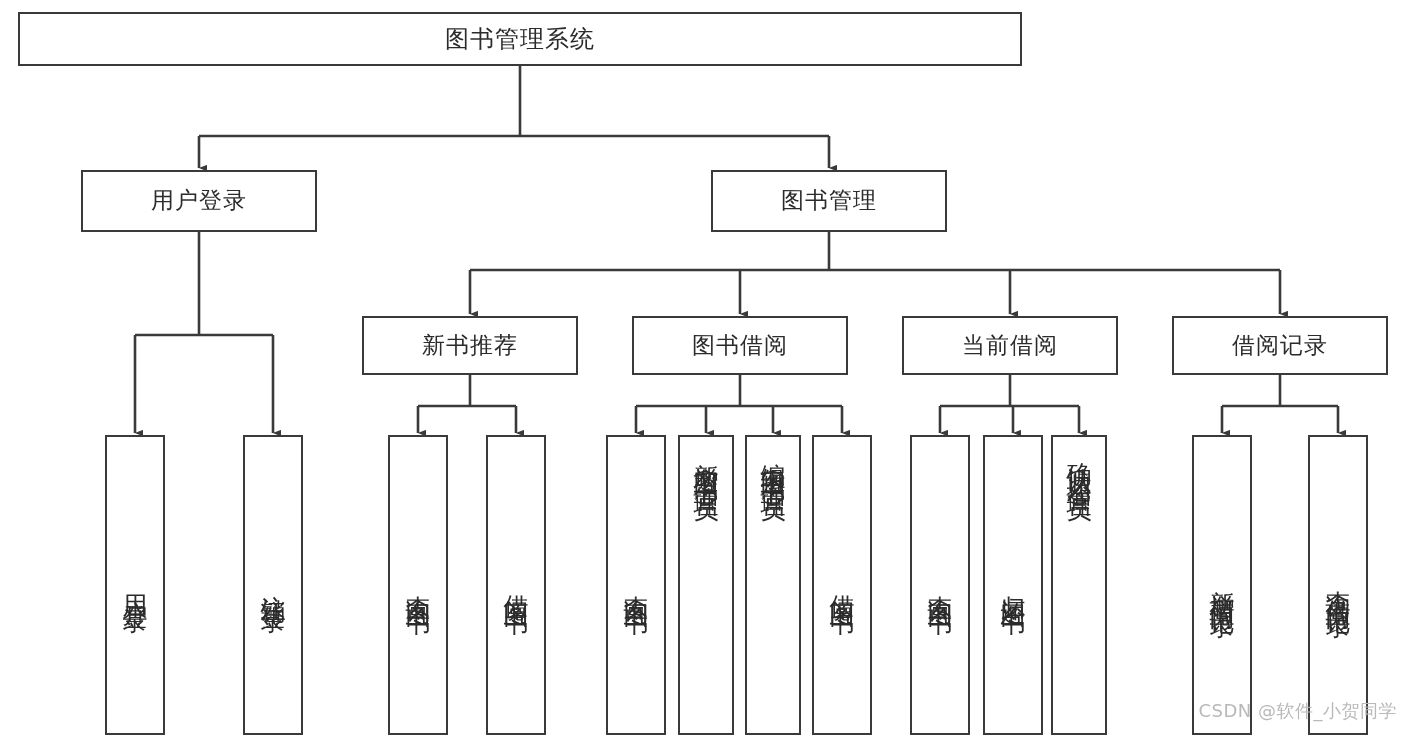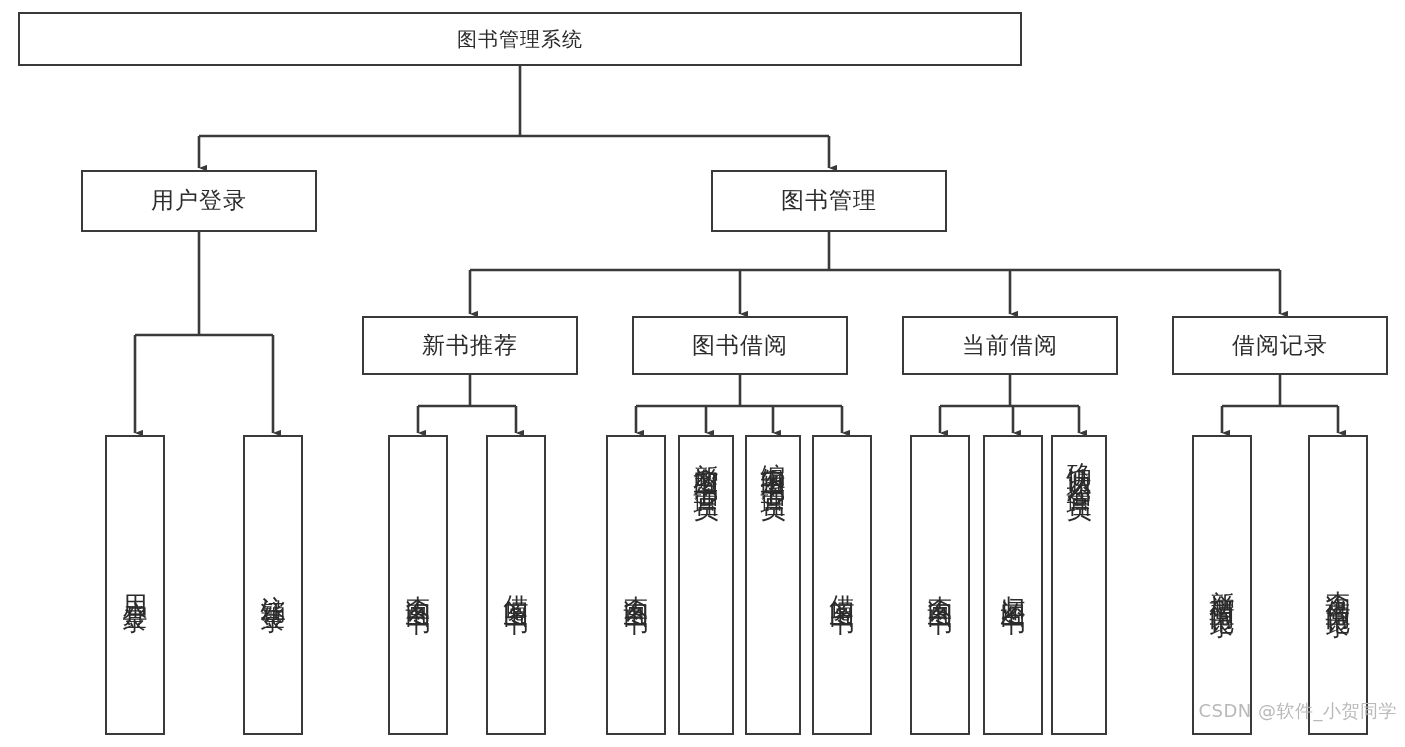--- a/index.html
+++ b/index.html
@@ -41,21 +41,21 @@
   }
   .node .label {
     display: block;
   }
   
   .node.h-node {
     font-size: 23px;
     letter-spacing: 1px;
   }
   .node.root-node {
-    font-size: 20px;
+    font-size: 24px;
     letter-spacing: 1px;
   }
   
   .node.v-node {
     font-size: 25px;
     padding-top: 6px;
     padding-bottom: 6px;
     align-items: flex-start;
   }
   .node.v-node .label {

